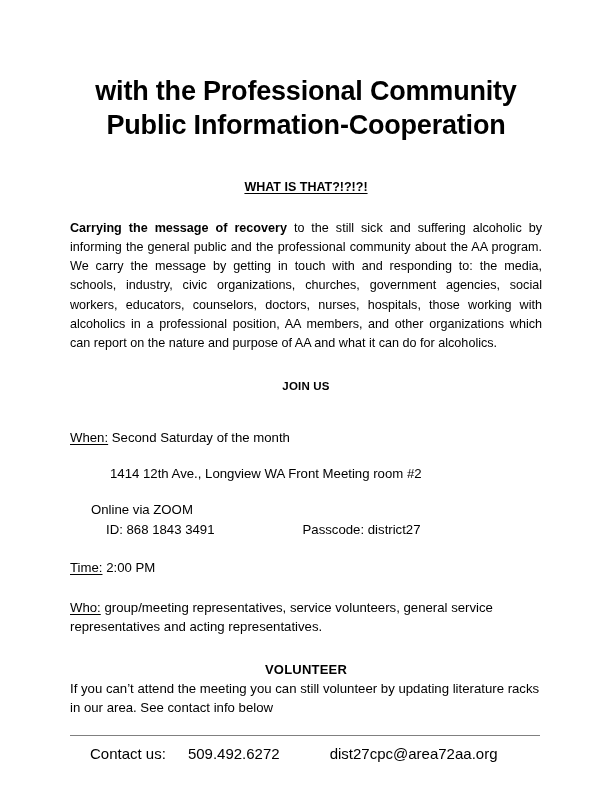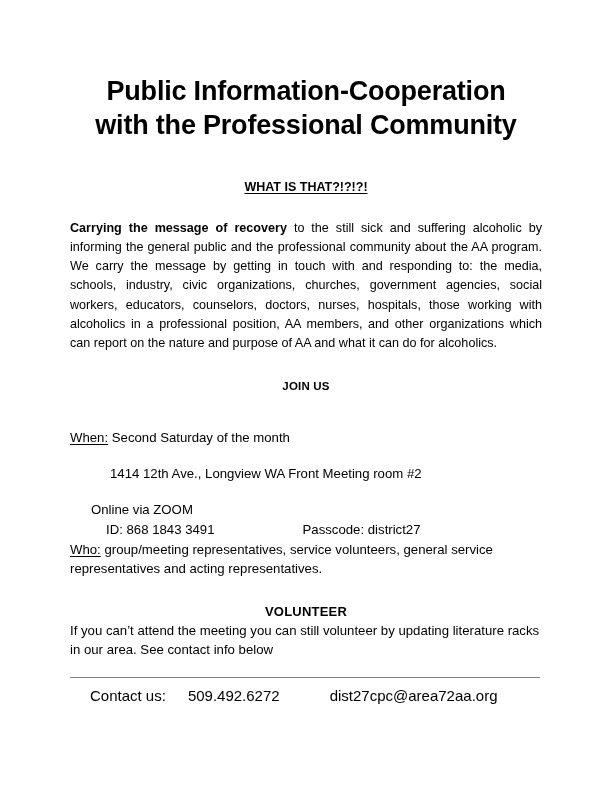--- a/index.html
+++ b/index.html
@@ -70,21 +70,21 @@
   }
 
   
   .detail-line {
     font-size: 13.2px;
     line-height: 1.45;
   }
   .detail-line.when   { margin-top: 36px; }
   .detail-line.where  { margin-top: 20px; }
   .detail-line.time   { margin-top: 18px; }
-  .detail-line.who    { }
+  .detail-line.who    { margin-top: 21px; }
 
   .lbl {
     text-decoration: underline;
     text-underline-offset: 2px;
   }
 
   .addr-line {
     margin-top: 17px;
     margin-left: 40px;
     font-size: 13.2px;
@@ -137,39 +137,40 @@
   .contact-gap-1 { display: inline-block; width: 22px; }
   .contact-gap-2 { display: inline-block; width: 50px; }
 </style>
 </head>
 <body>
 
 <div class="page">
   <div class="content">
 
     <h1 class="title">
+      <span class="title-line">with the Professional Community</span>
       <span class="title-line">Public Information-Cooperation</span>
-      <span class="title-line">with the Professional Community</span>
     </h1>
 
     <div class="what-heading">WHAT IS THAT?!?!?!</div>
 
     <p class="body-para"><span class="lead">Carrying the message of recovery</span><span> to the still sick and suffering alcoholic by informing the general public and the professional  community about the AA program.  We carry the message by getting in touch with and responding to: the media, schools, industry, civic organizations, churches, government agencies, social workers, educators, counselors, doctors, nurses, hospitals, those working with alcoholics in a professional position, AA members, and other organizations which can report on the nature and purpose of AA and what it can do for alcoholics.</span></p>
 
     <div class="join-heading">JOIN US</div>
 
     <div class="detail-line when"><span class="lbl">When:</span><span> Second Saturday of the month</span></div>
 
 
     <div class="addr-line">1414 12th Ave., Longview WA Front Meeting room #2</div>
 
     <div class="zoom-line">Online via ZOOM</div>
 
     <div class="zoom-id-line"><span>ID: 868 1843 3491</span><span class="zoom-id-gap"></span><span>Passcode: district27</span></div>
 
+    <div class="detail-line time"><span class="lbl">Time:</span><span> 2:00 PM</span></div>
 
     <div class="detail-line who"><span class="lbl">Who:</span><span> group/meeting representatives, service volunteers, general service representatives and acting representatives.</span></div>
 
     <div class="volunteer-heading">VOLUNTEER</div>
 
     <div class="volunteer-text">If you can’t attend the meeting you can still volunteer by updating literature racks in our area. See contact info below</div>
 
     <div class="footer-rule"></div>
 
     <div class="contact-row"><span>Contact us:</span><span class="contact-gap-1"></span><span>509.492.6272</span><span class="contact-gap-2"></span><span>dist27cpc@area72aa.org</span></div>

